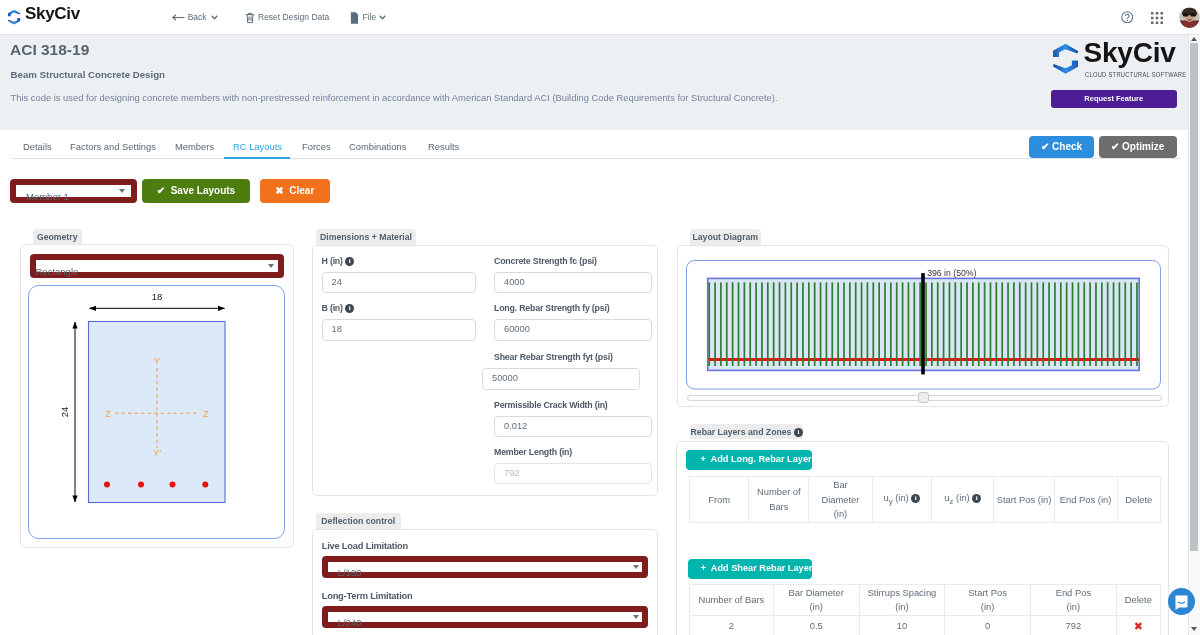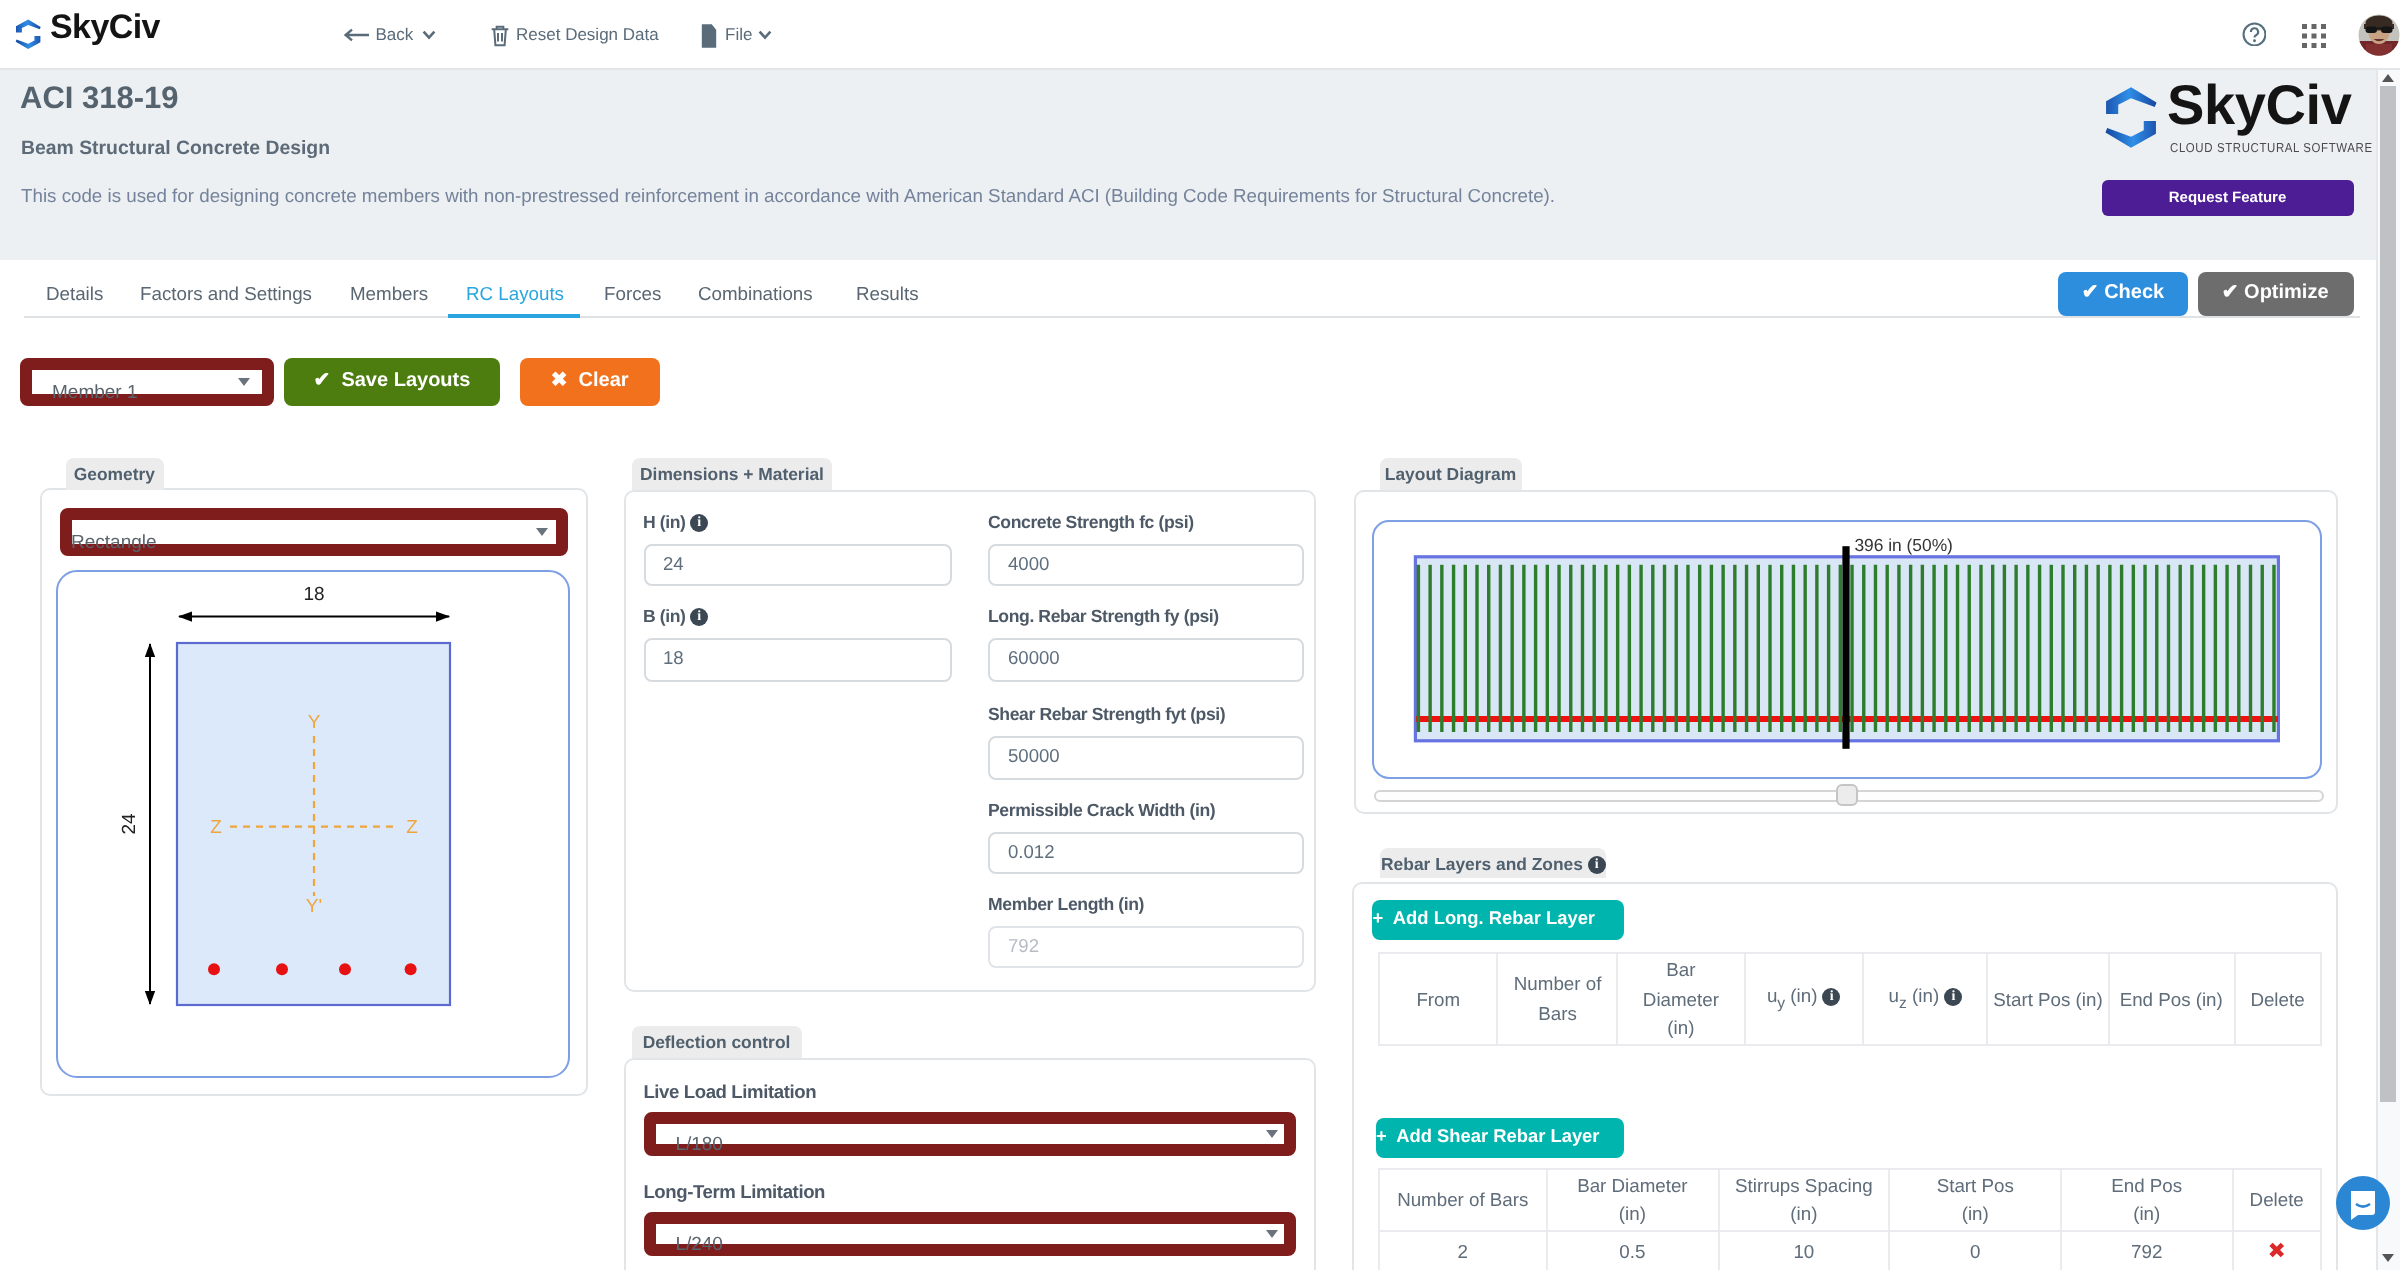--- a/index.html
+++ b/index.html
@@ -24,21 +24,21 @@
 
 .flabel { position:absolute; font-size:8.8px; letter-spacing:-0.2px; font-weight:bold; color:#4d5966; white-space:nowrap; }
 .finput { position:absolute; border:1px solid #d6dbe0; border-radius:4px; background:#fff; font-size:9.3px; color:#5f6f7e; padding-left:9px; }
 
 .caret { position:absolute; width:0; height:0; border-left:3.5px solid transparent; border-right:3.5px solid transparent; border-top:4.5px solid #6a737b; }
 
 table.grid { border-collapse:collapse; table-layout:fixed; width:471px; font-size:9.4px; color:#5f6c79; }
 table.grid th, table.grid td { border:1px solid #e9ebee; text-align:center; font-weight:normal; padding:0; line-height:14.3px; }
 table.grid td { line-height:12px; }
 
-.tealbtn { position:absolute; background:#00b5ad; border-radius:4px; color:#fff; font-weight:bold; font-size:9.2px; text-align:left; white-space:nowrap; }
+.tealbtn { position:absolute; background:#00b5ad; border-radius:4px; color:#fff; font-weight:bold; font-size:9.2px; text-align:right; white-space:nowrap; }
 .redx { color:#db2828; font-weight:bold; font-size:11px; }
 .info { display:inline-block; width:9px; height:9px; border-radius:50%; background:#3b4752; color:#fff; font-size:7px; line-height:9px; text-align:center; font-weight:bold; font-family:"Liberation Serif",serif; vertical-align:1px; }
 </style>
 </head>
 <body>
 
 <div id="topbar">
   <svg class="abs" style="left:7px;top:8.5px" width="14.2" height="16.3" viewBox="0 0 100 108">
     <defs>
         <linearGradient id="lg1" x1="0" y1="0" x2="1" y2="0">
@@ -182,21 +182,21 @@
 <div class="flabel" style="left:321.5px;top:255.5px">H (in) <span class="info">i</span></div>
 <div class="finput" style="left:321.5px;top:271.7px;width:154.7px;height:21.3px;line-height:19.5px">24</div>
 <div class="flabel" style="left:321.5px;top:303px">B (in) <span class="info">i</span></div>
 <div class="finput" style="left:321.5px;top:319.3px;width:154.7px;height:21.3px;line-height:19.5px">18</div>
 
 <div class="flabel" style="left:494px;top:255.5px">Concrete Strength fc (psi)</div>
 <div class="finput" style="left:494px;top:271.7px;width:158px;height:21.3px;line-height:19.5px">4000</div>
 <div class="flabel" style="left:494px;top:303px">Long. Rebar Strength fy (psi)</div>
 <div class="finput" style="left:494px;top:319.3px;width:158px;height:21.3px;line-height:19.5px">60000</div>
 <div class="flabel" style="left:494px;top:352px">Shear Rebar Strength fyt (psi)</div>
-<div class="finput" style="left:494px;top:368.3px;width:158px;height:21.3px;line-height:19.5px">50000</div>
+<div class="finput" style="left:482px;top:368.3px;width:158px;height:21.3px;line-height:19.5px">50000</div>
 <div class="flabel" style="left:494px;top:400px">Permissible Crack Width (in)</div>
 <div class="finput" style="left:494px;top:416.1px;width:158px;height:21.3px;line-height:19.5px">0.012</div>
 <div class="flabel" style="left:494px;top:447px">Member Length (in)</div>
 <div class="finput" style="left:494px;top:462.9px;width:158px;height:21.3px;line-height:19.5px;color:#b6bdc4;border-color:#e0e4e8">792</div>
 
 <fieldset class="panel" style="left:312.3px;top:528.7px;width:346px;height:110px"></fieldset>
 <div class="legend" style="left:316px;top:513px;width:84.5px">Deflection control</div>
 <div class="flabel" style="left:321.7px;top:541px;font-size:9.3px">Live Load Limitation</div>
 <div class="abs fakesel" style="left:321.7px;top:555.5px;width:326.4px;height:22.6px;line-height:21px;padding-left:10px">L/180</div>
 <div class="caret" style="left:633px;top:564.5px"></div>

